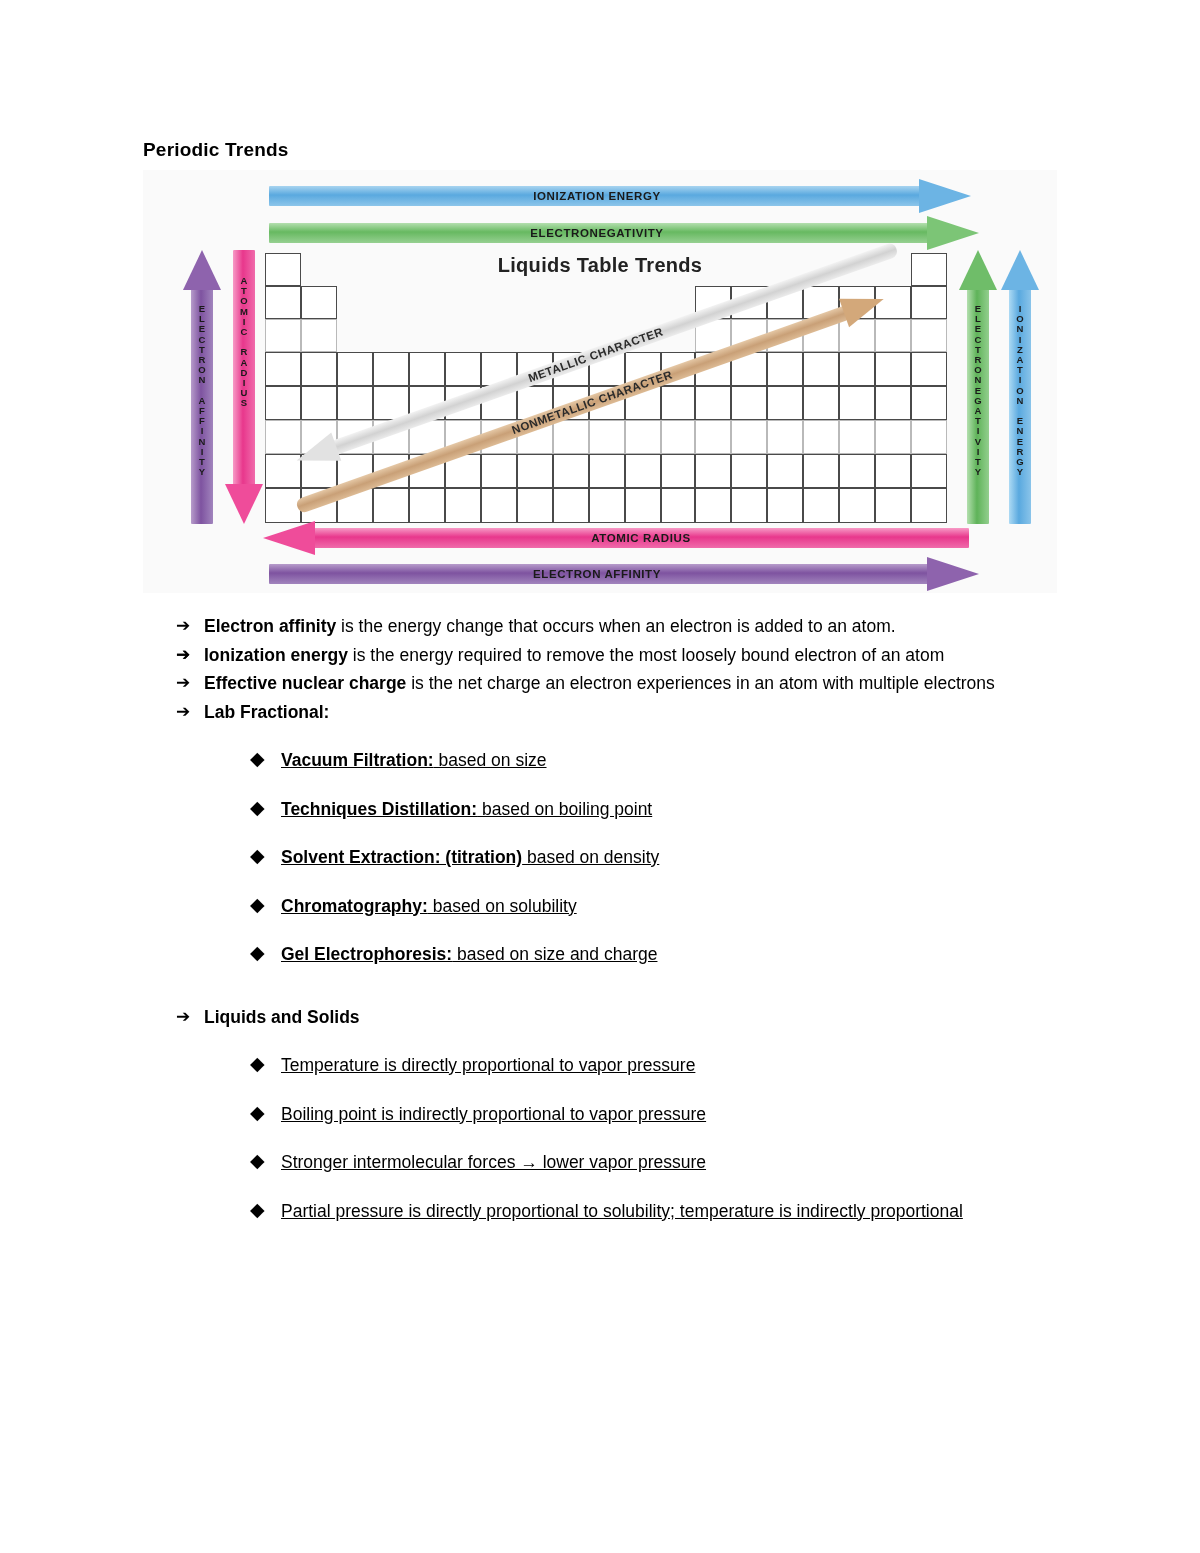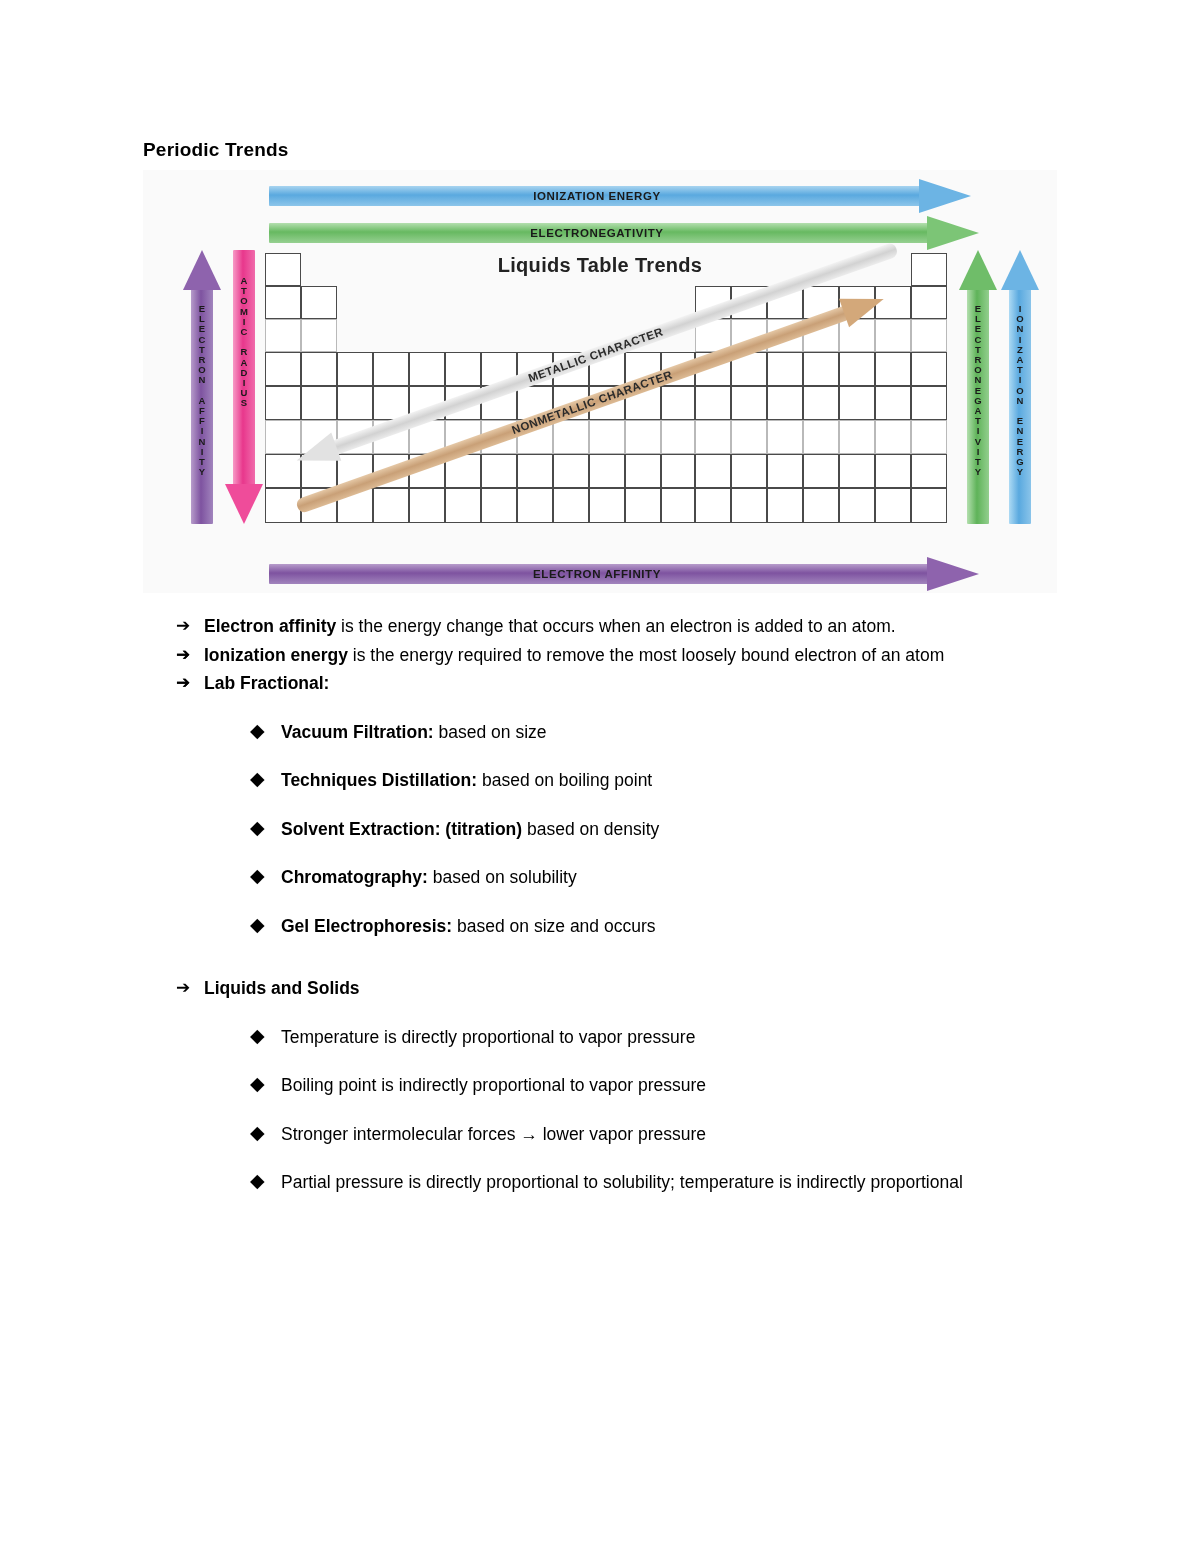--- a/index.html
+++ b/index.html
@@ -126,21 +126,21 @@
     font-size: 17.5px;
     line-height: 28.5px;
     color: #000;
     max-width: 1058px;
     margin-top: 20px;
   }
   .li2 .marker2 {
     position: absolute; left: 250px; top: -1px;
     font-size: 19px; color: #000; line-height: 28.5px;
   }
-  .li2 .txt { display: block; margin-left: 281px; }
+  .li2 .txt { display: block; margin-left: 281px; text-decoration: underline; }
   .li2 b { font-weight: bold; }
 
   .group-gap { height: 20px; }
 </style>
 </head>
 <body>
 
 <div class="page">
 
   <div class="page-title">Periodic Trends</div>
@@ -392,20 +392,25 @@
       <div class="dhead" style="left:-6px; border-right:42px solid #e2e2e2;"></div>
       <div class="dlbl" style="left:240px;">METALLIC CHARACTER</div>
     </div>
 
     <div class="diag" style="left:152px; top:330px; width:622px; transform:rotate(-19.5deg);">
       <div class="dbar" style="left:0; width:586px; background:linear-gradient(to bottom,#e5c8a6,#c9a077 50%,#ddbb95);"></div>
       <div class="dhead" style="left:580px; border-left:42px solid #d3a87a;"></div>
       <div class="dlbl" style="left:228px;">NONMETALLIC CHARACTER</div>
     </div>
 
+    <div class="harrow" style="left:126px; top:358px; width:700px;">
+      <div class="bar" style="left:44px; width:656px; background:linear-gradient(to bottom,#f79ac6,#e8378c 45%,#f06bab);"></div>
+      <div class="head" style="left:-6px; border-right:52px solid #ef4c9a;"></div>
+      <div class="lbl" style="left:44px;">ATOMIC RADIUS</div>
+    </div>
 
     <div class="harrow" style="left:126px; top:394px; width:700px;">
       <div class="bar" style="left:0; width:664px; background:linear-gradient(to bottom,#b79ccb,#7e53a0 45%,#a184bd);"></div>
       <div class="head" style="left:658px; border-left:52px solid #8e63ad;"></div>
       <div class="lbl" style="right:44px;">ELECTRON AFFINITY</div>
     </div>
 
   </div>
 
   <div class="content">
@@ -419,20 +424,21 @@
       <span class="marker">➔</span>
     </div>
 
     <div class="li1">
       <span class="marker">➔</span>
       <span class="txt"><b>Ionization energy</b><span> is the energy required to remove the most loosely bound electron of an atom</span></span>
     </div>
 
     <div class="li1">
       <span class="marker">➔</span>
+      <span class="txt"><b>Effective nuclear charge</b><span> is the net charge an electron experiences in an atom with multiple electrons</span></span>
     </div>
 
     <div class="li1">
       <span class="marker">➔</span>
       <span class="txt"><b>Lab Fractional:</b><span></span></span>
     </div>
 
     <div class="li2">
       <span class="marker2">◆</span>
       <span class="txt"><b>Vacuum Filtration:</b><span> based on size</span></span>
@@ -448,21 +454,21 @@
       <span class="txt"><b>Solvent Extraction: (titration)</b><span> based on density</span></span>
     </div>
 
     <div class="li2">
       <span class="marker2">◆</span>
       <span class="txt"><b>Chromatography:</b><span> based on solubility</span></span>
     </div>
 
     <div class="li2">
       <span class="marker2">◆</span>
-      <span class="txt"><b>Gel Electrophoresis:</b><span> based on size and occurs</span></span>
+      <span class="txt"><b>Gel Electrophoresis:</b><span> based on size and charge</span></span>
     </div>
 
     <div class="group-gap"></div>
 
     <div class="li1" style="margin-top:14px;">
       <span class="marker">➔</span>
       <span class="txt"><b>Liquids and Solids</b><span></span></span>
     </div>
 
     <div class="li2">

